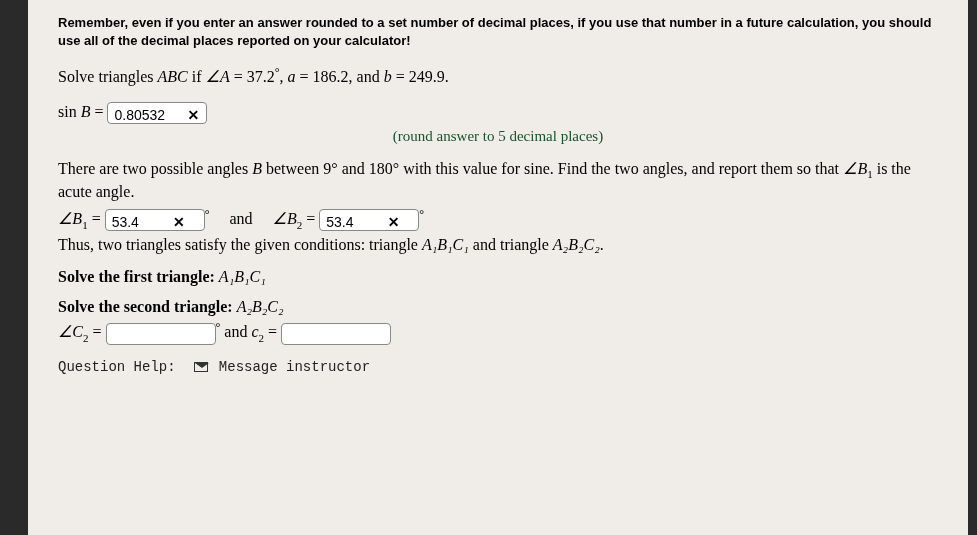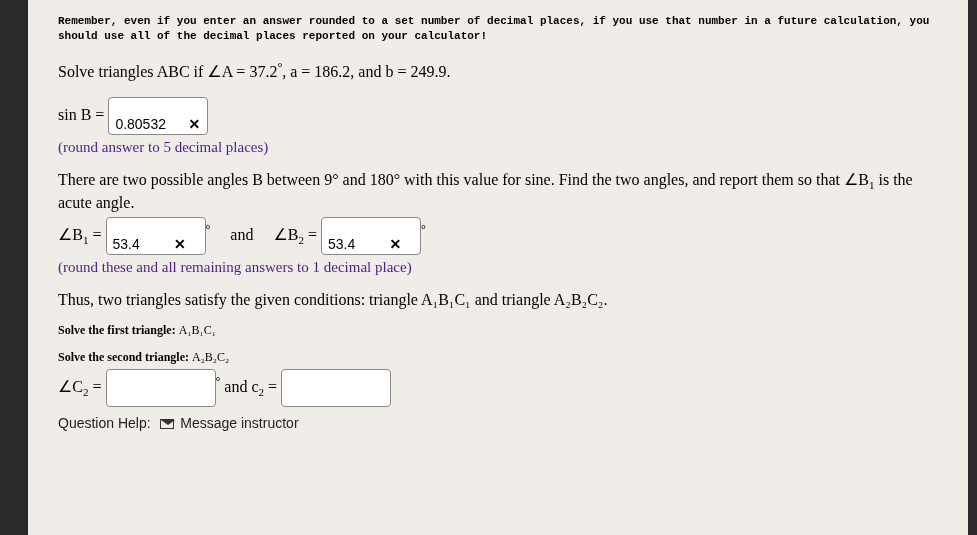--- a/index.html
+++ b/index.html
@@ -14,79 +14,80 @@
   }
   .page {
     background: #f0ede8;
     margin: 0 0 0 28px;
     padding: 14px 30px 10px 30px;
     width: 940px;
     height: 535px;
     color: #000;
   }
   .reminder {
-    font-family: Liberation Mono, monospace;
+    font-family: Liberation Sans, sans-serif;
     font-weight: bold;
-    font-size: 11px;
+    font-size: 13px;
     line-height: 1.35;
     margin-bottom: 16px;
   }
   .prob-line {
     font-size: 16px;
     margin-bottom: 16px;
   }
-  .mathit { }
+  .mathit { font-style: italic; }
   .row {
     font-size: 16px;
     margin-bottom: 4px;
   }
   .input-box {
     display: inline-block;
     border: 1px solid #888;
     border-radius: 4px;
     background: #fff;
-    padding: 18px 6px;
+    padding: 4px 6px;
     min-width: 100px;
     height: 22px;
     vertical-align: middle;
     font-size: 14px;
     font-family: Arial, sans-serif;
   }
   .input-box.empty { min-width: 110px; }
   .x-mark {
     display: inline-block;
     width: 14px;
     text-align: center;
     font-weight: bold;
     color: #000;
     font-family: Arial, sans-serif;
     margin-left: -2px;
   }
   .hint {
-    color: #4c1d95;
+    color: #14532d;
     font-size: 15px;
     margin-bottom: 14px;
+    text-align: center;
   }
   .para {
     font-size: 16px;
     line-height: 1.3;
     margin-bottom: 4px;
   }
   .subhead {
-    font-size: 12px;
+    font-size: 16px;
     font-weight: bold;
     margin-top: 12px;
     margin-bottom: 4px;
   }
   .deg { font-size: 12px; vertical-align: super; }
   .sub { font-size: 11px; vertical-align: sub; }
   .qh {
-    font-family: Liberation Sans, sans-serif;
+    font-family: Liberation Mono, monospace;
     font-size: 14px;
-    margin-top: 8px;
+    margin-top: 14px;
     color: #222;
   }
   .mail-icon {
     display: inline-block;
     width: 14px;
     height: 10px;
     border: 1px solid #333;
     position: relative;
     vertical-align: middle;
     margin: 0 2px;
@@ -122,21 +123,20 @@
     <span>There are two possible angles </span><span class="mathit">B</span><span> between 9° and 180° with this value for sine. Find the two angles, and report them so that </span><span class="mathit">∠B</span><span class="sub">1</span><span> is the acute angle.</span>
   </div>
 
   <div class="row">
     <span class="mathit">∠B</span><span class="sub">1</span><span> = </span>
     <span class="input-box"><span>53.4</span>&nbsp;&nbsp;&nbsp;&nbsp;&nbsp;&nbsp;&nbsp;&nbsp;&nbsp;<span class="x-mark">✕</span></span><span class="deg">°</span>
     &nbsp;&nbsp;&nbsp;&nbsp;<span>and</span>&nbsp;&nbsp;&nbsp;&nbsp;
     <span class="mathit">∠B</span><span class="sub">2</span><span> = </span>
     <span class="input-box"><span>53.4</span>&nbsp;&nbsp;&nbsp;&nbsp;&nbsp;&nbsp;&nbsp;&nbsp;&nbsp;<span class="x-mark">✕</span></span><span class="deg">°</span>
   </div>
-  <div class="hint">(round these and all remaining answers to 1 decimal place)</div>
 
   <div class="para">
     <span>Thus, two triangles satisfy the given conditions: triangle </span><span class="mathit">A₁B₁C₁</span><span> and triangle </span><span class="mathit">A₂B₂C₂</span><span>.</span>
   </div>
 
   <div class="subhead">
     <span>Solve the first triangle: </span><span class="mathit" style="font-weight:normal">A₁B₁C₁</span>
   </div>
 
   <div class="subhead">

